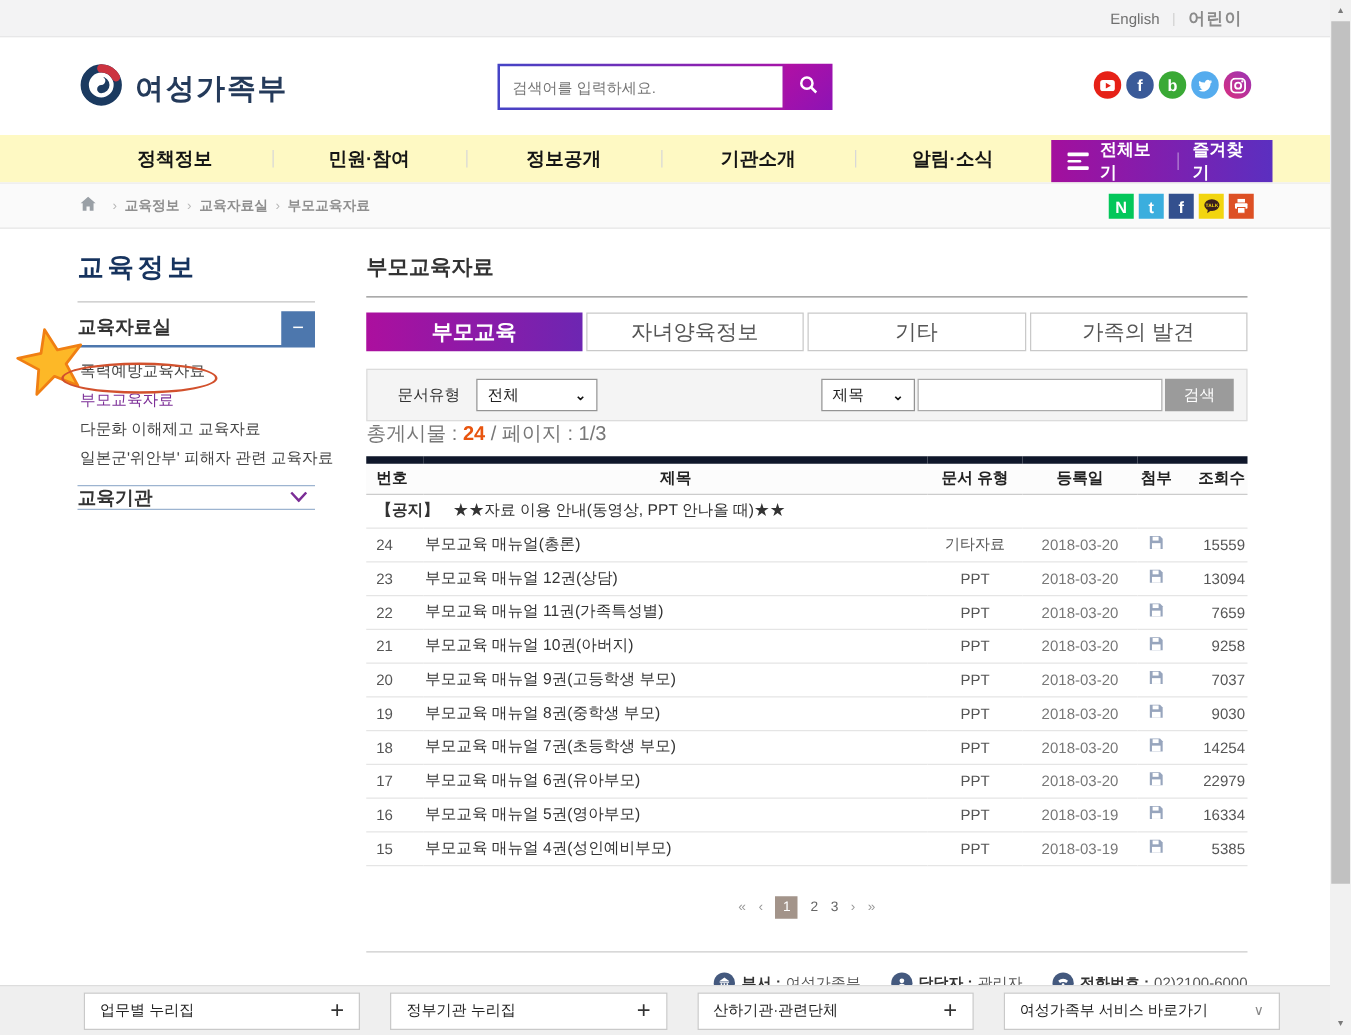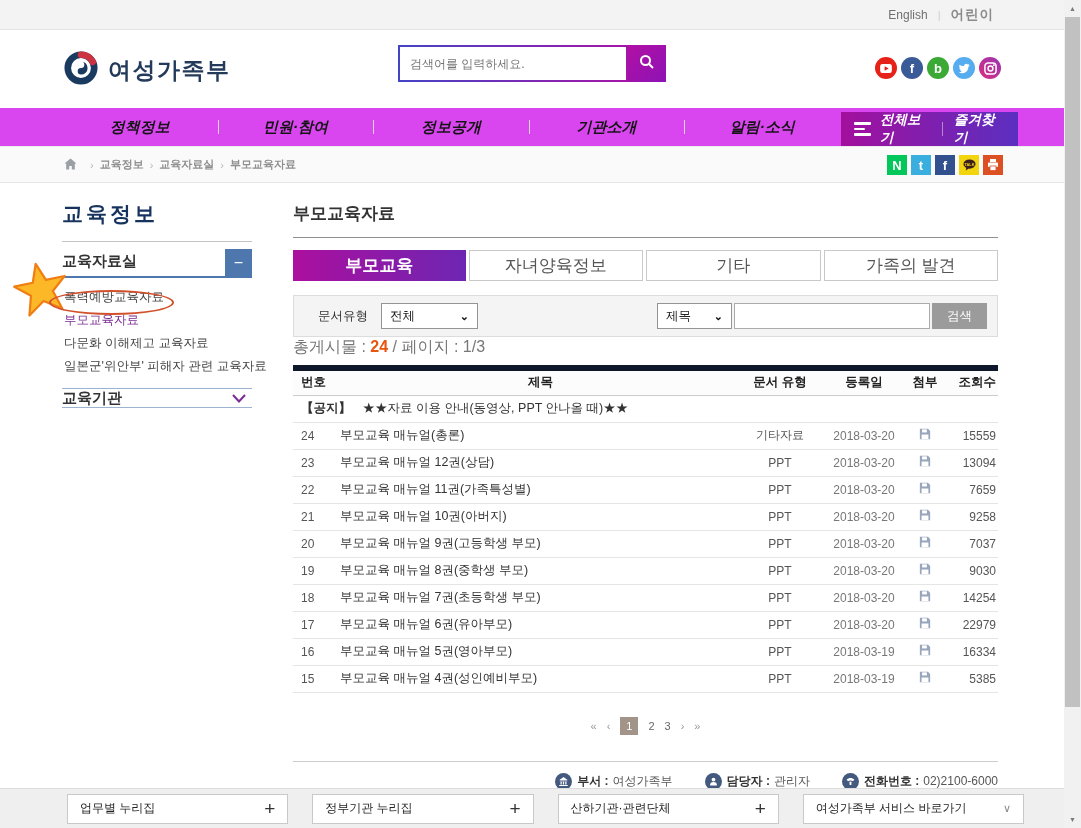--- a/index.html
+++ b/index.html
@@ -11,34 +11,34 @@
   .topbar { height:30px; background:#f3f3f4; border-bottom:1px solid #e3e3e3;
             display:flex; justify-content:flex-end; align-items:center; padding-right:70px; }
   .topbar .lnk { font-size:12px; color:#6f6f6f; text-decoration:none; cursor:pointer; }
   .topbar .sep { color:#cfcfcf; margin:0 10px; font-size:11px; }
   .topbar .kids { font-weight:800; color:#8b8b8b; font-size:13.5px; letter-spacing:1px; }
 
   
   .header { height:78px; position:relative; background:#fff; }
   .logo { position:absolute; left:64px; top:21px; display:flex; align-items:center; gap:10px; cursor:pointer; }
   .logo-text { font-size:23px; font-weight:bold; color:#243a5a; letter-spacing:1.5px; }
-  .searchbox { position:absolute; left:398px; top:15px; width:268px; height:37px; display:flex; }
+  .searchbox { position:absolute; left:398px; top:21px; width:268px; height:37px; display:flex; }
   .search-border { width:230px; height:37px; padding:2px;
                    background:linear-gradient(90deg,#4544c6,#a515a8); }
   .search-border input { width:100%; height:100%; border:none; outline:none; padding:0 10px;
                          font-size:12px; color:#333; font-family:inherit; }
   .search-btn { width:38px; height:37px; border:none; cursor:pointer;
                 background:linear-gradient(135deg,#b110a4,#8d13b5);
                 display:flex; align-items:center; justify-content:center; }
   .social { position:absolute; right:63px; top:27px; display:flex; gap:4px; }
   .sicon { width:22px; height:22px; border-radius:50%; display:flex; align-items:center;
            justify-content:center; color:#fff; font-size:13px; font-weight:bold; cursor:pointer; }
 
   
-  .nav { height:38px; position:relative; background:#d946ef;font-style:italic; }
+  .nav { height:38px; position:relative; background:#fef9c3; }
   .nav-items { position:absolute; left:62px; top:0; width:778px; height:38px; display:flex; }
   .nav-item { flex:1; display:flex; align-items:center; justify-content:center;
               font-size:15px; font-weight:bold; color:#151515; cursor:pointer; position:relative; }
   .nav-item + .nav-item::before { content:""; position:absolute; left:0; top:12px; height:14px;
               width:1px; background:#d8d8d8; }
   .nav-cta { position:absolute; right:46px; top:4px; width:177px; height:34px;
              background:linear-gradient(90deg,#a30f9d,#5b2fc0); display:flex; align-items:center;
              color:#fff; font-size:13.5px; font-weight:bold; padding:0 13px; gap:9px; }
   .burger { display:flex; flex-direction:column; gap:3px; width:18px; }
   .burger i { height:2.5px; background:#fff; border-radius:1px; }
@@ -122,21 +122,21 @@
   .board td.date { color:#777; }
   .att-ic { cursor:pointer; display:inline-block; vertical-align:middle; }
 
   .pagination { margin-top:24px; display:flex; justify-content:center; align-items:center;
                 gap:10px; font-size:11px; color:#999; }
   .pagination span { cursor:pointer; }
   .page-num { color:#666; }
   .page-active { width:18px; height:18px; background:#a3948a; color:#fff; display:flex;
                  align-items:center; justify-content:center; }
   .main-bottom-hr { margin-top:26px; border-top:1px solid #ccc; }
-  .contact { margin-top:11px; display:flex; justify-content:flex-end; gap:32px; align-items:center;
+  .contact { margin-top:16px; display:flex; justify-content:flex-end; gap:24px; align-items:center;
              font-size:12px; color:#555; }
   .contact .item { display:flex; align-items:center; }
   .contact .ic { width:17px; height:17px; border-radius:50%; background:#44597e; margin-right:5px;
                  display:inline-flex; align-items:center; justify-content:center; }
   .contact b { color:#333; margin-right:4px; }
 
   
   .bottombar { position:absolute; left:0; bottom:0; width:1064px; height:40px; background:#efefef;
                border-top:1px solid #ddd; display:flex; align-items:center;
                padding:0 40px 0 67px; gap:24px; }

